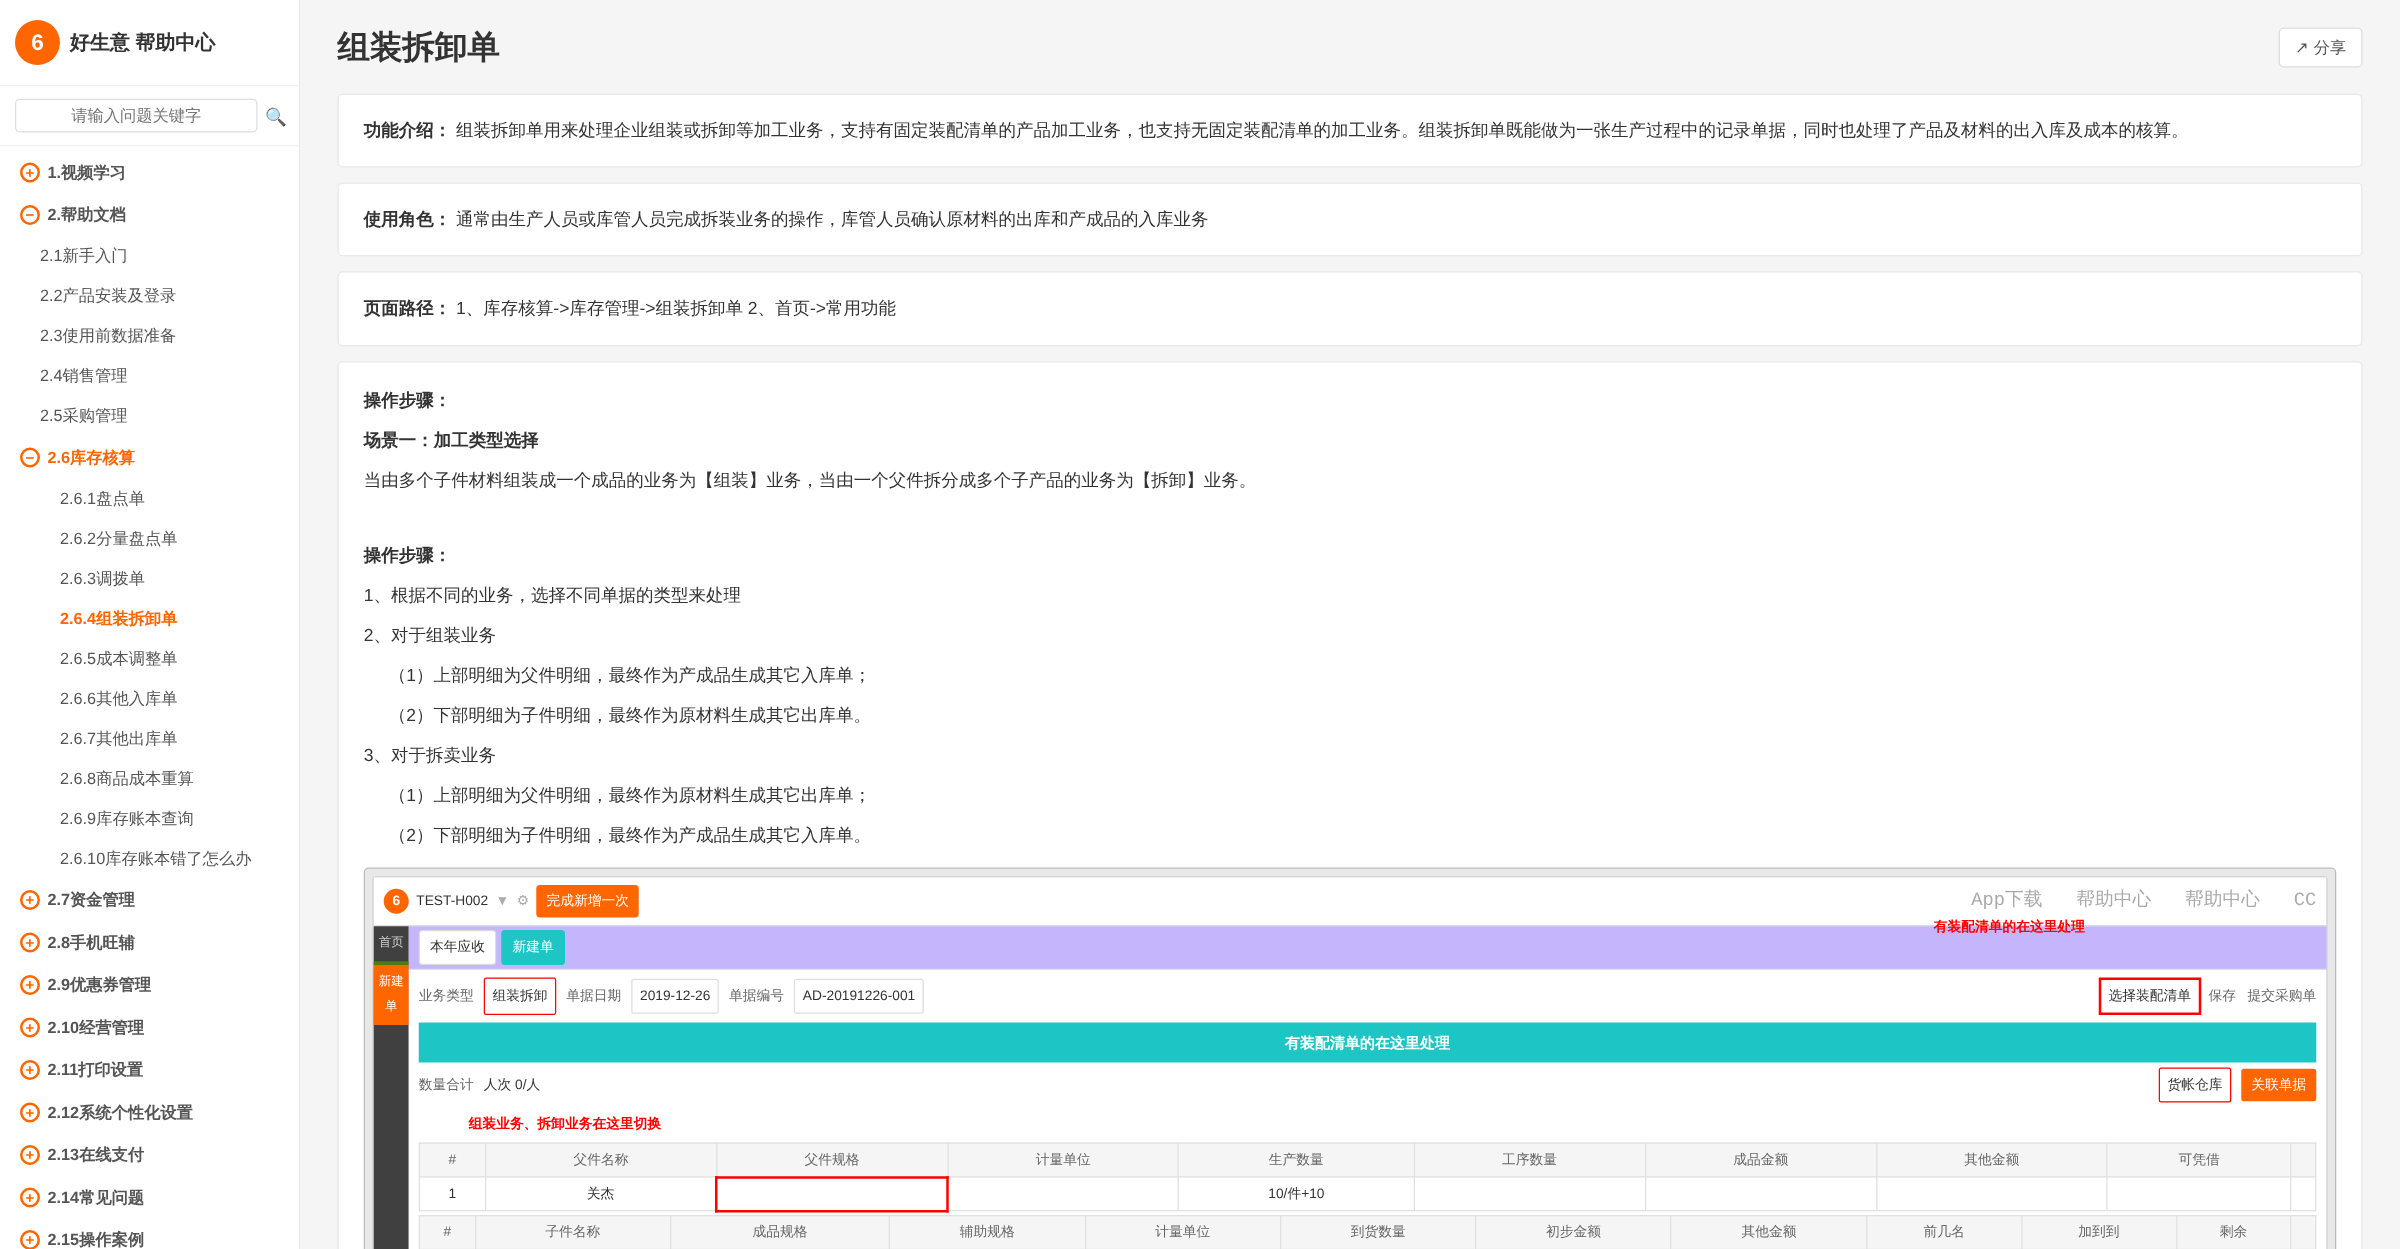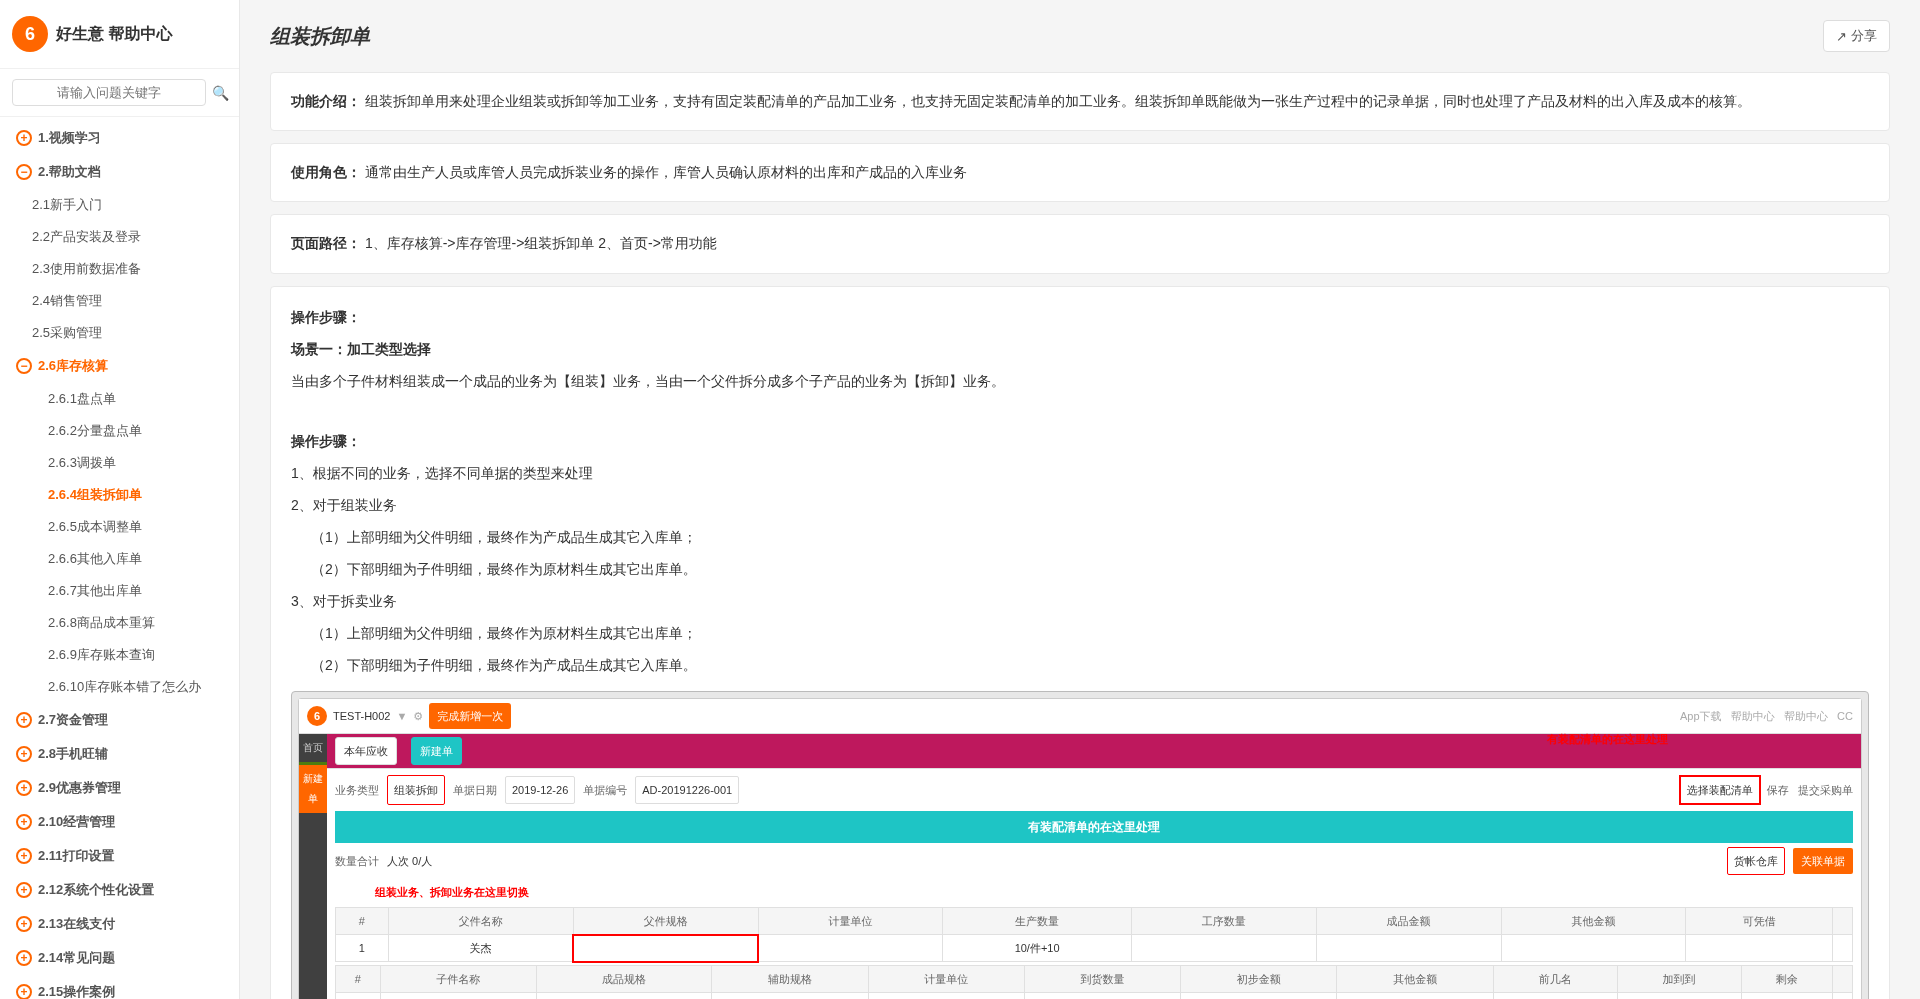--- a/index.html
+++ b/index.html
@@ -136,24 +136,23 @@
     }
 
     .page-header {
       display: flex;
       align-items: center;
       justify-content: space-between;
       margin-bottom: 20px;
     }
 
     .page-title {
-      font-size: 20px;
+      font-size: 26px;
       font-weight: bold;
       color: #333;
-      font-style: italic;
     }
 
     .share-btn {
       display: flex;
       align-items: center;
       gap: 4px;
       border: 1px solid #ddd;
       background: #fff;
       padding: 6px 12px;
       border-radius: 4px;
@@ -327,33 +326,33 @@
     <div class="screenshot-wrapper" style="margin-top:12px; position:relative; background:#e8e8e8; border:1px solid #bbb; border-radius:4px; overflow:hidden;">
 
       <div style="background:#f5f5f5; border:1px solid #ccc; margin:6px; border-radius:3px;">
 
         <div style="background:#fff; border-bottom:1px solid #ddd; padding:4px 8px; display:flex; align-items:center; gap:6px; font-size:11px;">
           <div style="width:20px;height:20px;background:#f60;border-radius:50%;color:#fff;font-size:11px;display:flex;align-items:center;justify-content:center;font-weight:bold;">6</div>
           <span>TEST-H002</span>
           <span style="color:#aaa;">▼</span>
           <span style="color:#aaa;">⚙</span>
           <span style="background:#f60;color:#fff;padding:2px 8px;border-radius:3px;font-size:11px;">完成新增一次</span>
-          <span style="margin-left:auto;color:#aaa;font-size:11px;">App下载 &nbsp; 帮助中心 &nbsp; 帮助中心 &nbsp; CC</span>
+          <span style="margin-left:auto;color:#aaa;font-size:15px;font-family:Liberation Mono, monospace;">App下载 &nbsp; 帮助中心 &nbsp; 帮助中心 &nbsp; CC</span>
         </div>
 
         <div style="display:flex;">
 
           <div style="width:28px; background:#404040; min-height:260px; flex-shrink:0;">
             <div style="padding:4px; color:#ccc; font-size:10px; text-align:center; border-bottom:3px solid #4d7c0f;">首页</div>
             <div style="padding:4px; color:#fff; font-size:10px; text-align:center; background:#f60;">新建单</div>
           </div>
 
           <div style="flex:1; font-size:11px;">
 
-            <div style="background:#be185d; border-bottom:1px solid #e0e0e0; padding:3px 8px; display:flex; gap:14px; align-items:center;">
+            <div style="background:#c4b5fd; border-bottom:1px solid #e0e0e0; padding:3px 8px; display:flex; gap:4px; align-items:center;">
               <span style="border:1px solid #ddd; padding:2px 8px; border-radius:3px; background:#fff; cursor:pointer;">本年应收</span>
               <span style="background:#1ec5c5; color:#fff; padding:2px 8px; border-radius:3px; border:1px solid #1ec5c5;">新建单</span>
             </div>
 
             <div style="background:#fff; padding:6px 8px;">
 
               <div style="display:flex; gap:8px; align-items:center; margin-bottom:6px; flex-wrap:wrap;">
                 <span style="font-size:11px; color:#666;">业务类型</span>
                 <span style="border:1px solid #f00; padding:3px 6px; border-radius:2px; font-size:11px;">组装拆卸</span>
                 <span style="font-size:11px; color:#666;">单据日期</span>

